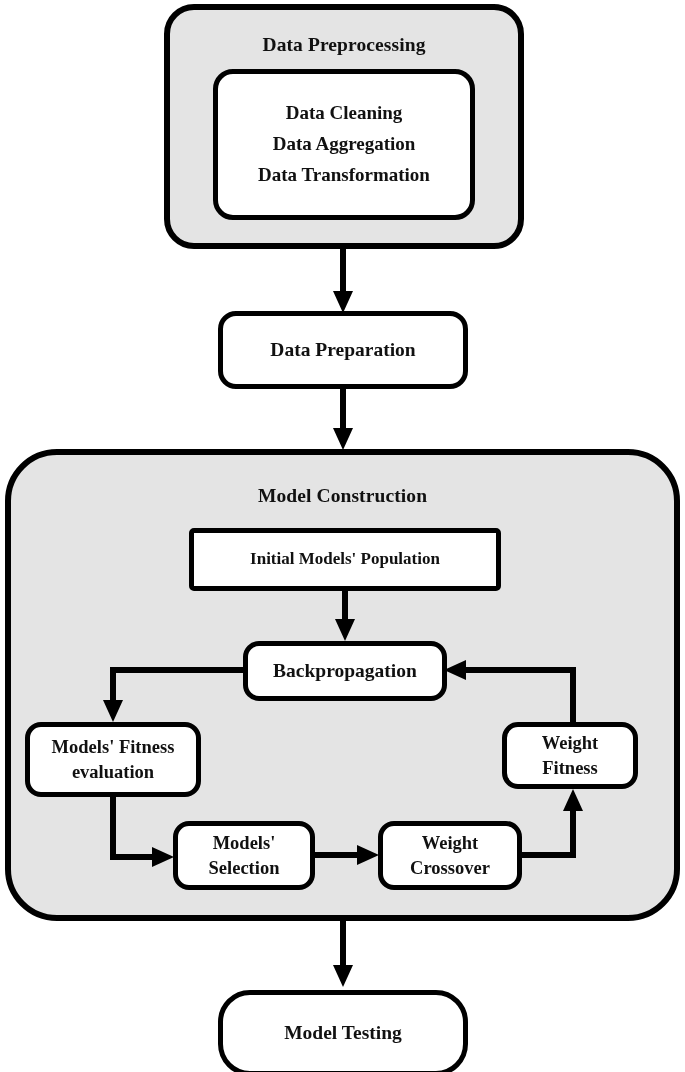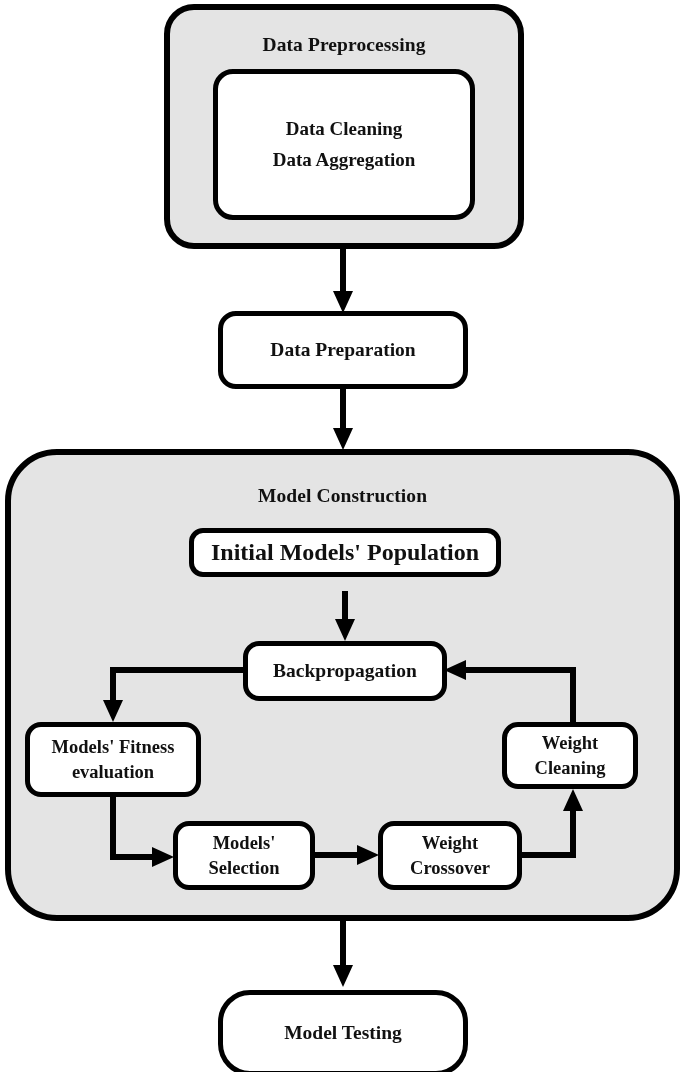--- a/index.html
+++ b/index.html
@@ -60,22 +60,22 @@
     left:213px; top:69px; width:262px; height:151px;
     border-radius:20px; font-size:19px;
   }
   #box-preprocessing-list .lines{ line-height:1.62; }
 
   #box-data-preparation{
     left:218px; top:311px; width:250px; height:78px; font-size:19.5px;
     border-radius:18px;
   }
   #box-initial-population{
-    left:189px; top:528px; width:312px; height:49px; font-size:24px;
-    border-radius:14px;
+    left:189px; top:528px; width:312px; height:63px; font-size:17px;
+    border-radius:5px;
   }
   #box-backpropagation{
     left:243px; top:641px; width:204px; height:60px; font-size:19.5px;
     border-radius:16px;
   }
   #box-fitness-evaluation{
     left:25px; top:722px; width:176px; height:75px; font-size:18.5px;
     border-radius:16px;
   }
   #box-weight-mutation{
@@ -128,20 +128,21 @@
 <div id="canvas">
 
   <div class="group" id="group-preprocessing">
     <div class="group-title" id="title-preprocessing">Data Preprocessing</div>
   </div>
 
   <div class="box" id="box-preprocessing-list">
     <div class="lines">
       <div>Data Cleaning</div>
       <div>Data Aggregation</div>
+      <div>Data Transformation</div>
     </div>
   </div>
 
   <div class="conn vline" style="left:340px; top:249px; height:46px;"></div>
   <div class="arrowhead arrow-down" style="left:333px; top:291px;"></div>
 
   <div class="box" id="box-data-preparation">
     <div class="lines">Data Preparation</div>
   </div>
 
@@ -197,21 +198,21 @@
     </div>
   </div>
 
   <div class="conn hline" style="left:518px; top:852px; width:58px;"></div>
   <div class="conn vline" style="left:570px; top:809px; height:49px;"></div>
   <div class="arrowhead arrow-up" style="left:563px; top:789px;"></div>
 
   <div class="box" id="box-weight-mutation">
     <div class="lines">
       <div>Weight</div>
-      <div>Cleaning</div>
+      <div>Fitness</div>
     </div>
   </div>
 
   <div class="conn vline" style="left:570px; top:667px; height:58px;"></div>
   <div class="conn hline" style="left:465px; top:667px; width:111px;"></div>
   <div class="arrowhead arrow-left" style="left:444px; top:660px;"></div>
 
   <div class="conn vline" style="left:340px; top:921px; height:48px;"></div>
   <div class="arrowhead arrow-down" style="left:333px; top:965px;"></div>
 

